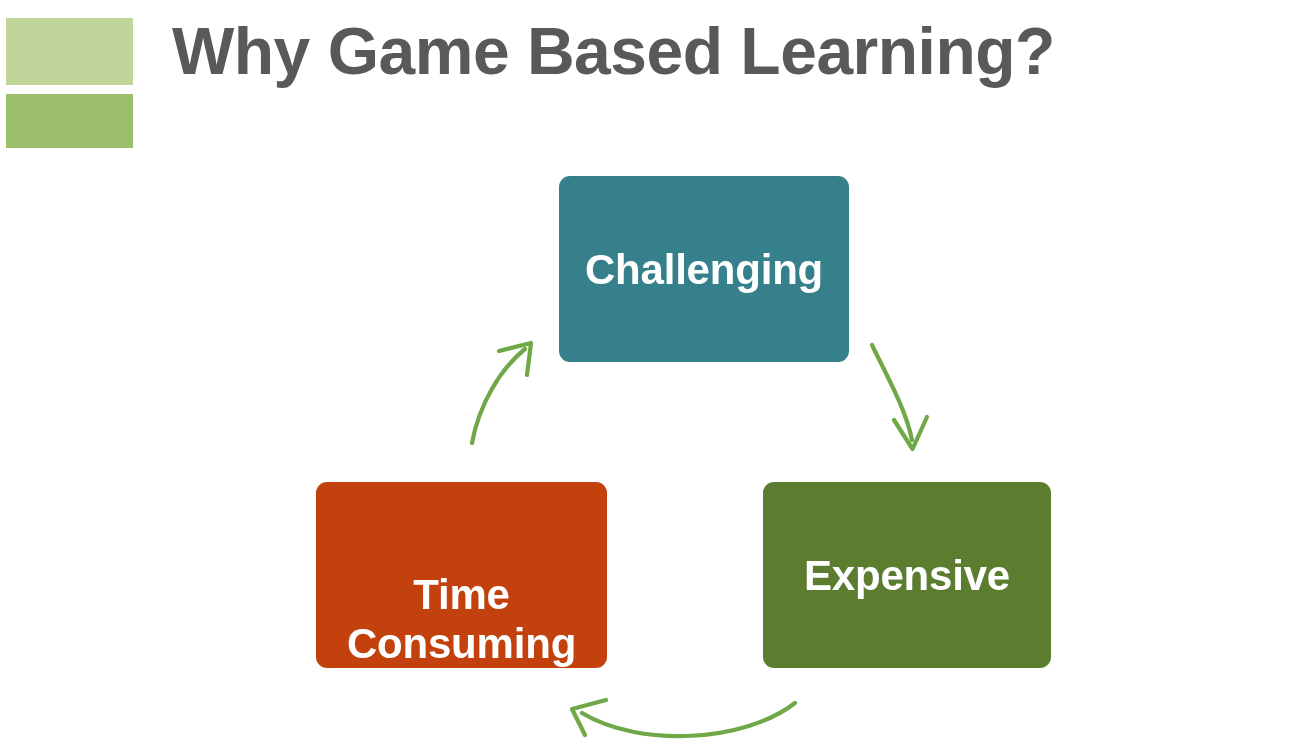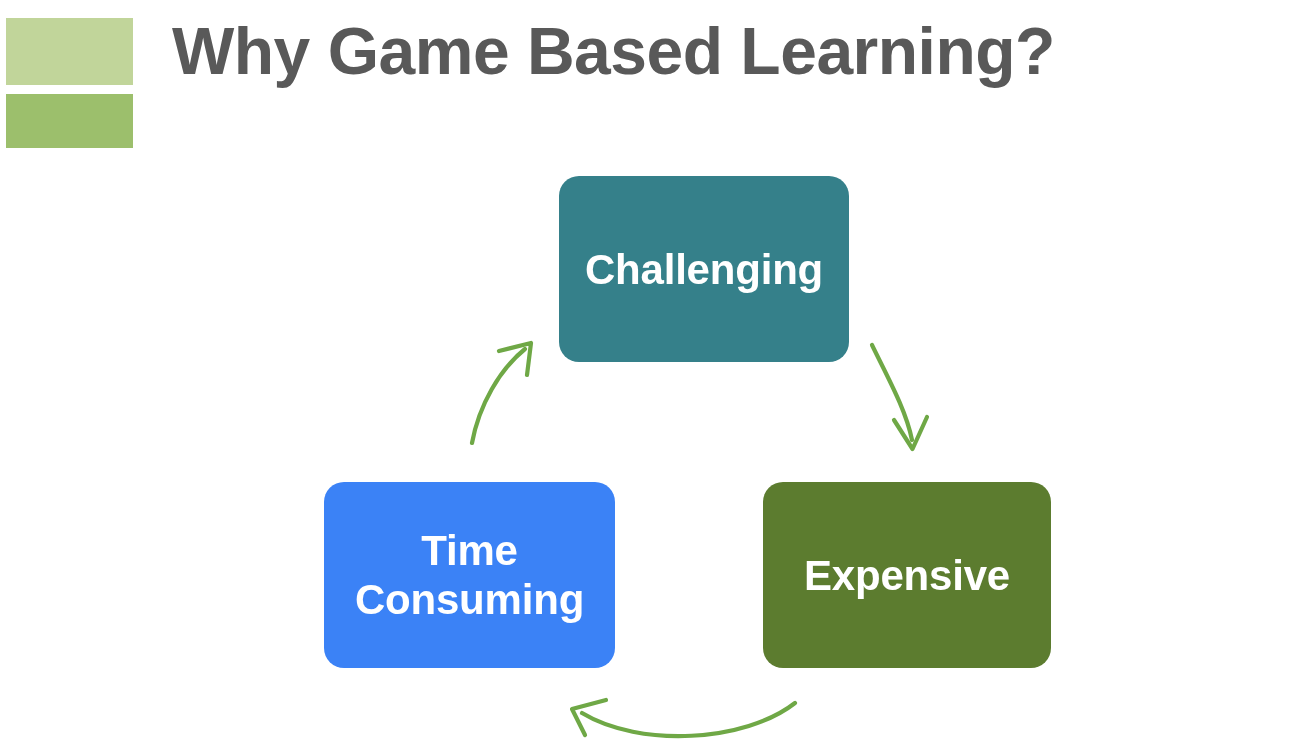--- a/index.html
+++ b/index.html
@@ -69,21 +69,21 @@
     position: absolute;
     left: 0;
     top: 0;
     width: 1309px;
     height: 753px;
     pointer-events: none;
   }
   .cycle-node {
     position: absolute;
     box-sizing: border-box;
-    border-radius: 20px;
+    border-radius: 11px;
     display: flex;
     align-items: center;
     justify-content: center;
     text-align: center;
     color: #ffffff;
     font-weight: bold;
     font-size: 42px;
     line-height: 49px;
     letter-spacing: -0.2px;
   }
@@ -95,25 +95,26 @@
     background: #35808a;
   }
   #node-expensive {
     left: 763px;
     top: 482px;
     width: 288px;
     height: 186px;
     background: #5c7c2f;
   }
   #node-time-consuming {
-    left: 324px;
+    left: 316px;
     top: 482px;
     width: 291px;
     height: 186px;
-    background: #3b82f6;
+    background: #c2410c;
+    align-items: flex-end;
   }
   .node-label {
     display: block;
     white-space: pre-line;
   }
 </style>
 </head>
 <body>
 
 <div id="slide">

